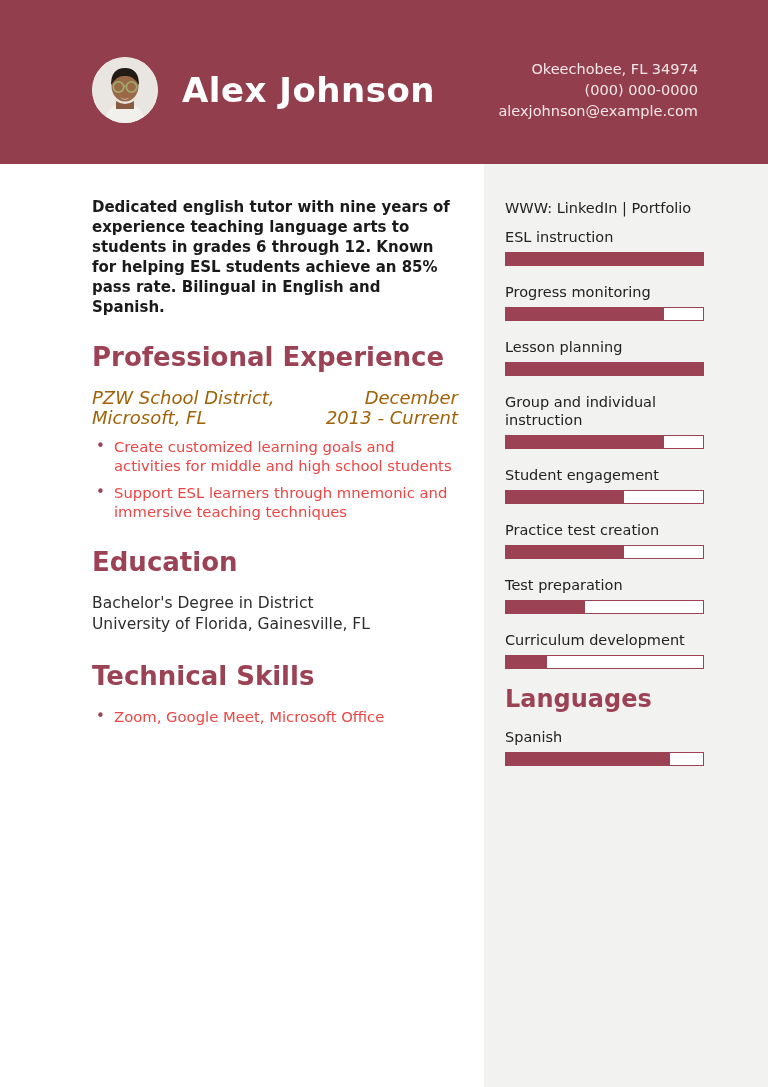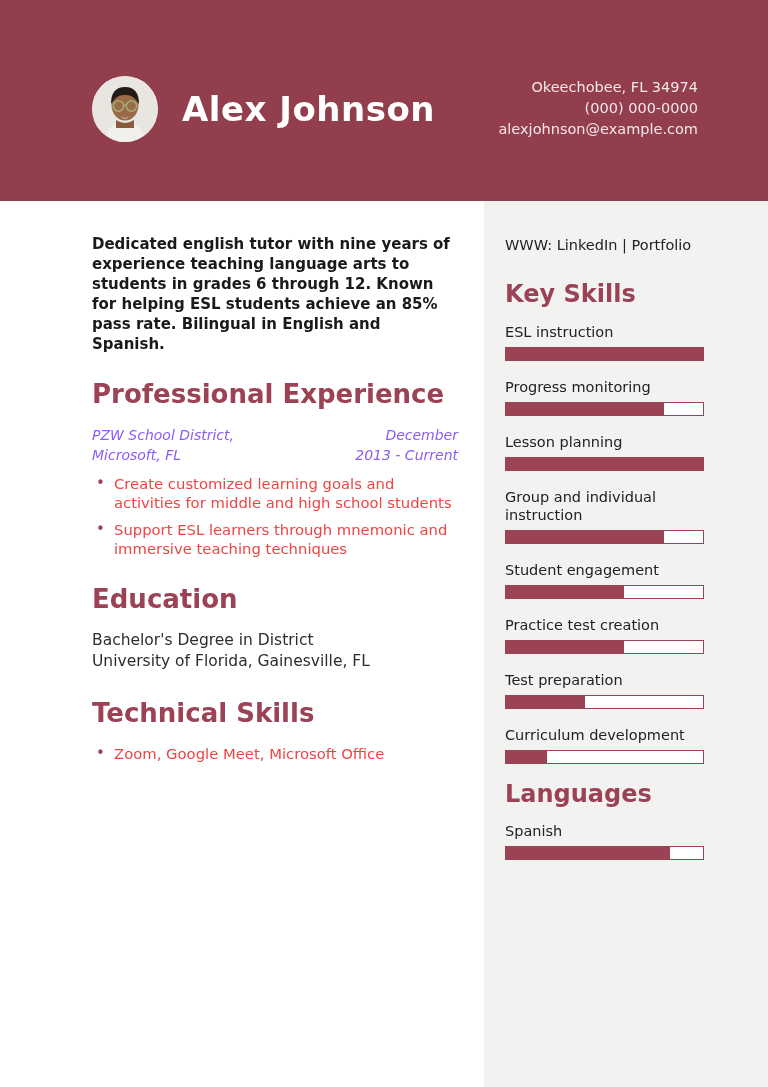--- a/index.html
+++ b/index.html
@@ -5,21 +5,21 @@
   * { margin:0; padding:0; box-sizing:border-box; }
   html,body { background:#ffffff; }
   body { font-family:"DejaVu Sans","Liberation Sans",sans-serif; }
   .page {
     width:768px; height:1087px; margin:0 auto; background:#ffffff;
     overflow:hidden; position:relative;
   }
 
   
   .header {
-    height:201px; background:#933e4d; display:flex; align-items:center;
+    height:164px; background:#933e4d; display:flex; align-items:center;
     padding:16px 70px 0 92px;
   }
   .avatar {
     width:66px; height:66px; border-radius:50%; overflow:hidden;
     background:#e9e6e1; flex:0 0 auto;
   }
   .avatar svg { display:block; width:66px; height:66px; }
   .name {
     color:#ffffff; font-size:34px; font-weight:bold; margin-left:24px;
     letter-spacing:0.5px; white-space:nowrap;
@@ -43,38 +43,38 @@
     font-size:15px; line-height:20px; font-weight:bold; color:#1a1a1a;
     margin-bottom:26px;
   }
   h2.left-heading {
     color:#9c4255; font-size:26px; font-weight:bold; line-height:1.15;
     margin-bottom:15px;
   }
   .job-title { font-size:15.5px; font-weight:bold; color:#1a1a1a; margin-bottom:5px; }
   .job-meta {
     display:flex; justify-content:space-between; font-style:italic;
-    font-size:14px; line-height:20px; color:#8b5cf6;
+    font-size:18px; line-height:20px; color:#a16207;
   }
   .job-meta .dates { text-align:right; white-space:nowrap; }
   ul.bullets { list-style:none; margin-top:9px; }
   ul.bullets li {
     position:relative; padding-left:22px; font-size:14.8px; line-height:19px;
     color:#ef4444; margin-bottom:8px;
   }
   ul.bullets li::before {
     content:"•"; position:absolute; left:4px; top:0;
     color:#9c4255; font-size:15px;
   }
   .section-gap { margin-top:27px; }
   .edu-line { font-size:15.5px; line-height:21px; color:#2d2d2d; }
   .edu-block { margin-top:14px; }
 
   
-  .links-line { font-size:14.5px; color:#222222; margin-bottom:28px; }
+  .links-line { font-size:14.5px; color:#222222; margin-bottom:12px; }
   h2.side-heading {
     color:#9c4255; font-size:24px; font-weight:bold; line-height:1.15;
     margin-bottom:14px;
   }
   .skill { margin-bottom:17px; }
   .skill-label {
     font-size:14.5px; line-height:18px; color:#222222; margin-bottom:6px;
   }
   .bar {
     height:14px; background:#ffffff; border:1px solid #9c4255; width:199px;
@@ -147,21 +147,20 @@
 
       <h2 class="left-heading section-gap">Technical Skills</h2>
       <ul class="bullets">
         <li>Zoom, Google Meet, Microsoft Office</li>
       </ul>
     </div>
 
     <div class="sidebar">
       <div class="links-line">WWW: LinkedIn | Portfolio</div>
 
-      <h2 class="side-heading">Key Skills</h2>
 
       <div class="skill">
         <div class="skill-label">ESL instruction</div>
         <div class="bar">
             <div class="bar-fill" style="width: 100%;"></div>
           </div>
       </div>
       <div class="skill">
         <div class="skill-label">Progress monitoring</div>
         <div class="bar">

